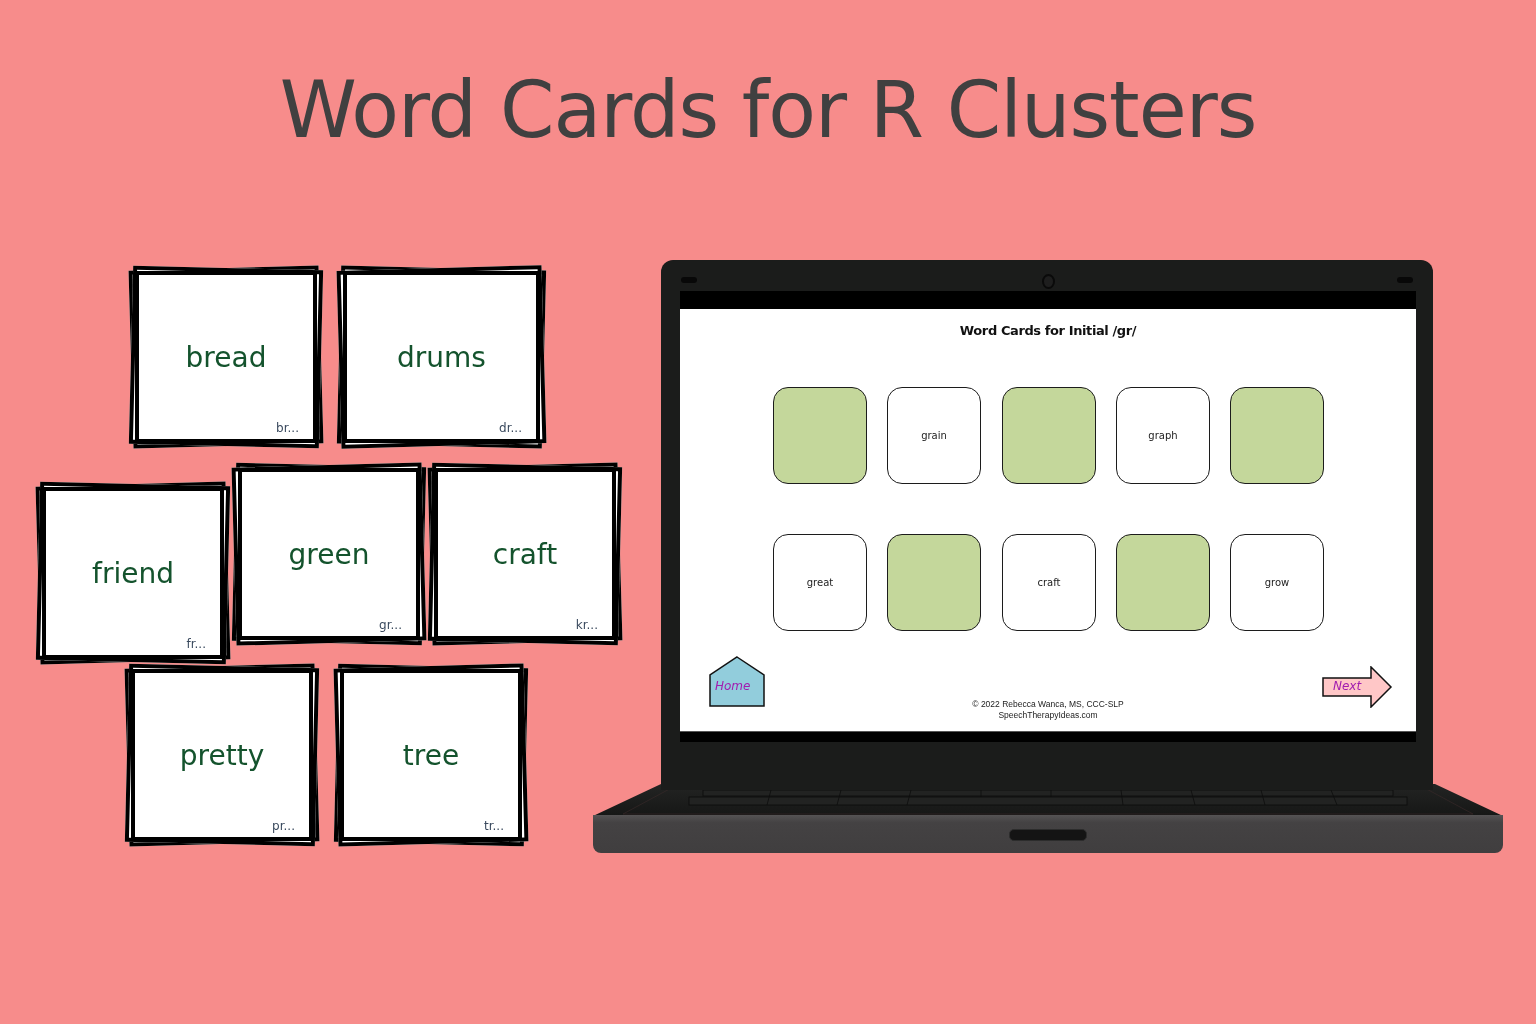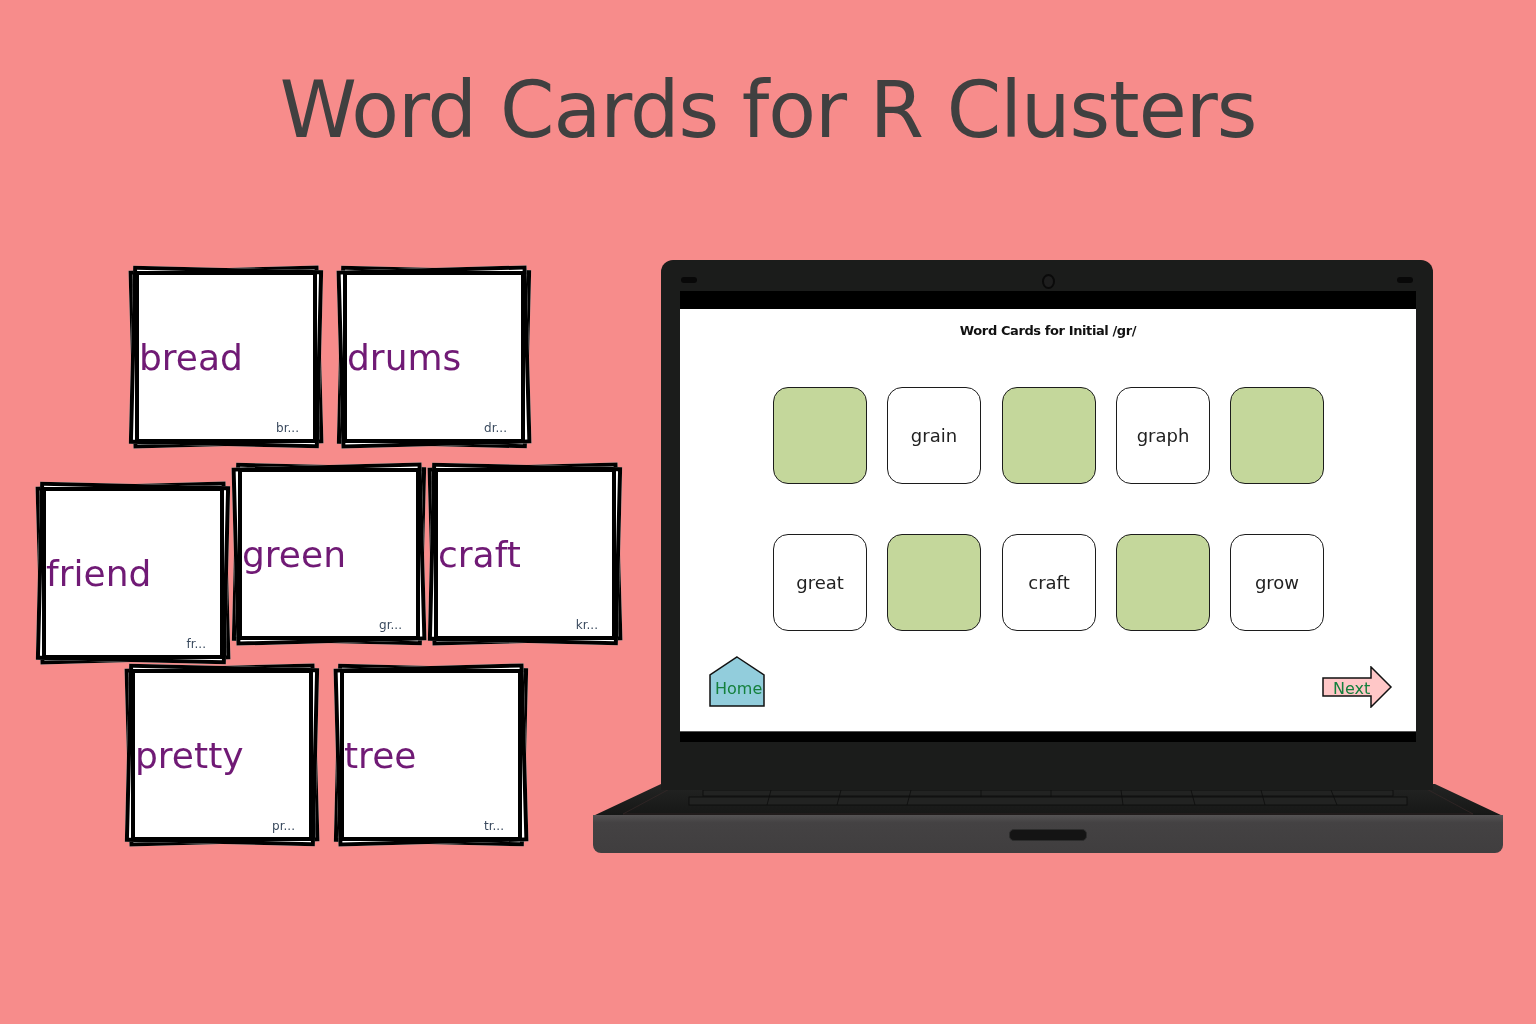--- a/index.html
+++ b/index.html
@@ -21,21 +21,21 @@
     box-sizing: border-box; background: #fff; border: 4px solid #000;
   }
   .stack .l1 { transform: rotate(-1.6deg); }
   .stack .l2 { transform: rotate(1.4deg); }
   .stack .card {
     position: absolute; left: 4px; top: 3px; width: calc(100% - 8px); height: calc(100% - 6px);
     box-sizing: border-box; background: #fff; border: 4px solid #000;
   }
   .stack .word {
     position: absolute; left: 0; right: 0; top: 50%; transform: translateY(-50%);
-    font-family: "DejaVu Sans", sans-serif; font-size: 36px; color: #701a75;
+    text-align: center; font-family: "DejaVu Sans", sans-serif; font-size: 28px; color: #14532d;
   }
   .stack .hint {
     position: absolute; right: 14px; bottom: 4px;
     font-family: "DejaVu Sans", sans-serif; font-size: 12px; color: #3a4a5e;
   }
   
   .lid {
     position: absolute; left: 661px; top: 260px; width: 772px; height: 530px;
     background: #1b1c1b; border-radius: 12px 12px 0 0;
   }
@@ -54,26 +54,26 @@
   .screen-bar-bottom { position: absolute; left: 19px; top: 472px; width: 736px; height: 10px; background: #000; }
   .screen-title {
     position: absolute; left: 0; right: 0; top: 14px; text-align: center;
     font-size: 13px; font-weight: bold; color: #111; font-family: "DejaVu Sans", sans-serif;
     letter-spacing: -0.4px;
   }
   .tile {
     position: absolute; width: 94px; height: 97px; box-sizing: border-box;
     border: 1.5px solid #1c1c1c; border-radius: 15px; background: #fff;
     display: flex; align-items: center; justify-content: center;
-    font-family: "DejaVu Sans", sans-serif; font-size: 18px; color: #222;
+    font-family: "DejaVu Sans", sans-serif; font-size: 10px; color: #222;
   }
   .tile.covered { background: #c4d79b; }
   .home-btn { position: absolute; left: 28px; top: 347px; width: 58px; height: 52px; cursor: pointer; }
   .next-btn { position: absolute; left: 641px; top: 357px; width: 72px; height: 42px; cursor: pointer; }
-  .btn-label { position: absolute; font-size: 16px; color: #15803d; font-family: "DejaVu Sans", sans-serif; }
+  .btn-label { position: absolute; font-size: 12px; color: #a21caf; font-family: "DejaVu Sans", sans-serif; font-style: italic; }
   .copyright {
     position: absolute; left: 0; right: 0; top: 390px; text-align: center;
     font-size: 8.5px; line-height: 11px; color: #222; font-family: "Liberation Sans", sans-serif;
   }
   .deck {
     position: absolute; left: 593px; top: 784px; width: 910px; height: 36px;
   }
   .base {
     position: absolute; left: 593px; top: 815px; width: 910px; height: 38px;
     background: linear-gradient(#555354, #444243 20%, #403e3f);
@@ -90,21 +90,21 @@
 <div class="title">Word Cards for R Clusters</div>
 
 <div class="stack" style="left:131px; top:268px;">
   <div class="layer l1"></div>
   <div class="layer l2"></div>
   <div class="card">
     <div class="word">bread</div>
     <div class="hint">br...</div>
   </div>
 </div>
-<div class="stack" style="left:339px; top:268px;">
+<div class="stack" style="left:339px; top:268px;padding-left:15px;">
   <div class="layer l2"></div>
   <div class="layer l1"></div>
   <div class="card">
     <div class="word">drums</div>
     <div class="hint">dr...</div>
   </div>
 </div>
 <div class="stack" style="left:38px; top:465px;margin-top:19px;">
   <div class="layer l1"></div>
   <div class="layer l2"></div>
@@ -214,20 +214,24 @@
         <span>grow</span>
       </div>
 
     <div class="home-btn">
       <svg width="58" height="52" viewBox="0 0 58 52" style="position:absolute;left:0;top:0;">
         <polygon points="29,1 56,19 56,50 2,50 2,19" fill="#92cddc" stroke="#111" stroke-width="1.5"></polygon>
       </svg>
       <span class="btn-label" style="left:7px; top:23px;">Home</span>
     </div>
 
+    <div class="copyright">
+      <div>© 2022 Rebecca Wanca,  MS, CCC-SLP</div>
+      <div>SpeechTherapyIdeas.com</div>
+    </div>
 
     <div class="next-btn">
       <svg width="72" height="42" viewBox="0 0 72 42" style="position:absolute;left:0;top:0;">
         <polygon points="2,12 50,12 50,1 70,21 50,41 50,30 2,30" fill="#ffc7c7" stroke="#111" stroke-width="1.5"></polygon>
       </svg>
       <span class="btn-label" style="left:12px; top:13px;">Next</span>
     </div>
   </div>
 
   <div class="screen-bar-bottom"></div>

